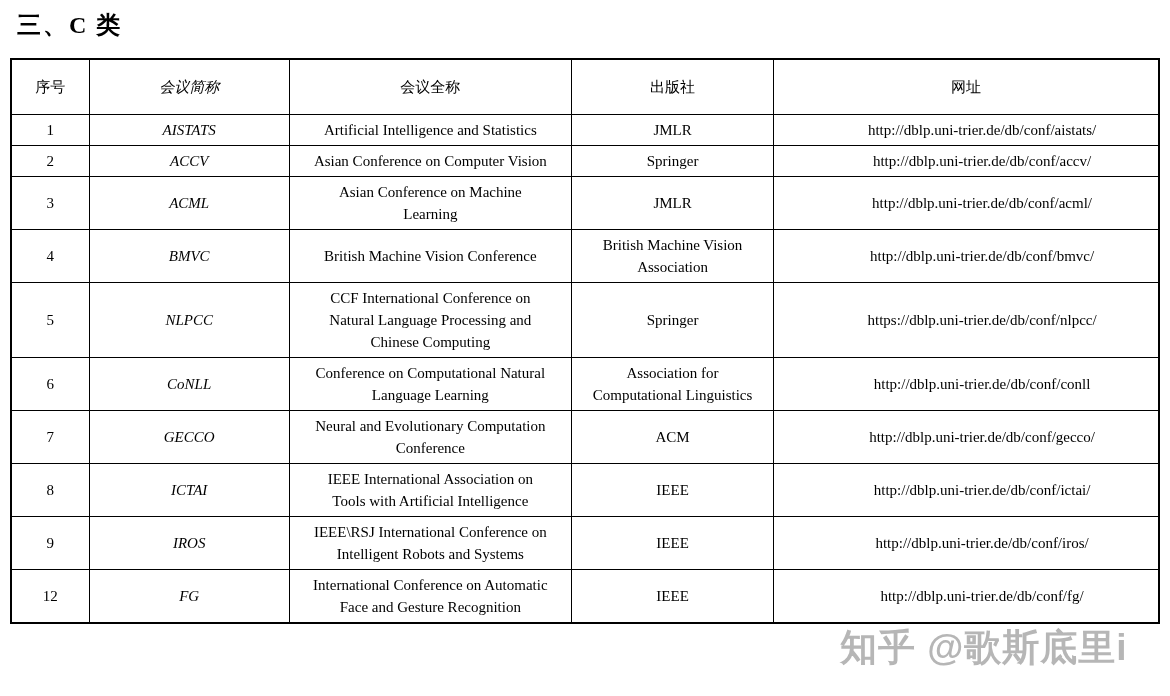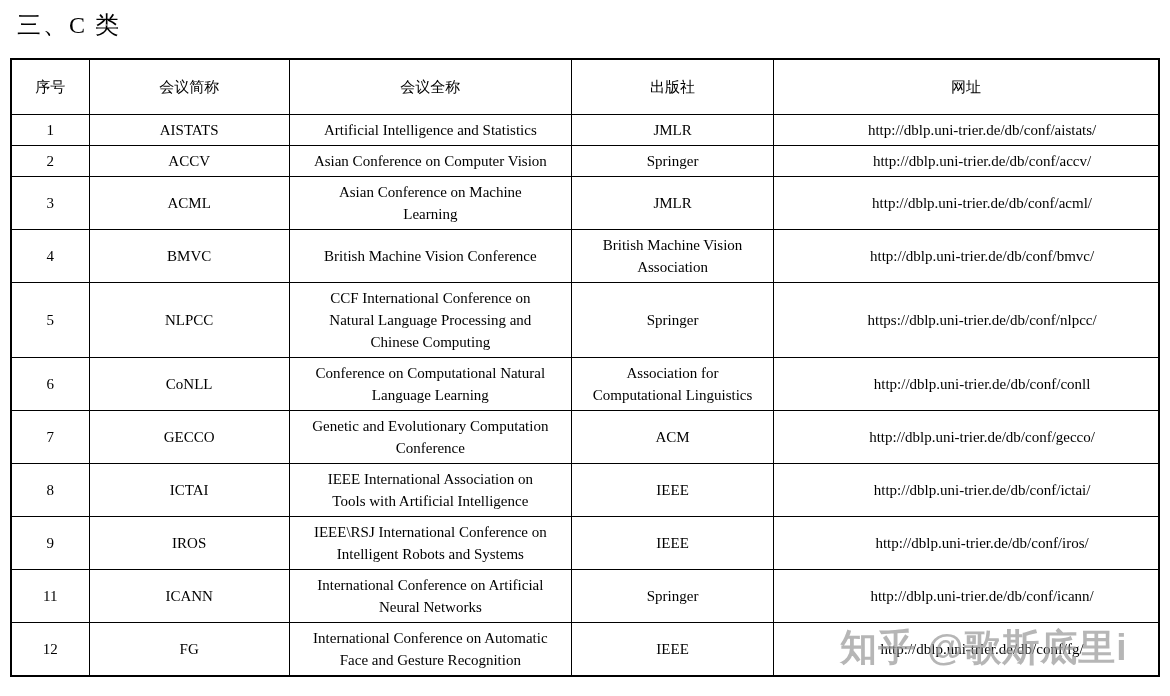--- a/index.html
+++ b/index.html
@@ -7,21 +7,21 @@
     width: 1170px; height: 696px;
     background: #ffffff;
     overflow: hidden;
     position: relative;
     font-family: "Liberation Serif", "DejaVu Serif", serif;
     color: #000000;
   }
   .page-title {
     margin: 9px 0 0 17px;
     font-size: 24px;
-    font-weight: 400;
+    font-weight: 700;
     letter-spacing: 2px;
     color: #000000;
   }
   table.conf-table {
     border-collapse: collapse;
     table-layout: fixed;
     width: 1150px;
     margin: 17px 0 0 10px;
     border: 2px solid #000000;
   }
@@ -41,21 +41,21 @@
   }
   .conf-table td.col-full, .conf-table td.col-publisher {
     white-space: pre-line;
     margin-top: 29px;
   }
   .conf-table td.col-url {
     white-space: nowrap;
     padding-left: 40px;
   }
   .col-no   { width: 78px; }
-  .col-abbr { width: 200px; }
+  .col-abbr { width: 200px; font-style: italic; }
   .col-full { width: 282px; }
   .col-publisher { width: 202px; }
   .col-url  { width: 385px; }
   .watermark {
     position: absolute;
     left: 840px;
     top: 624px;
     width: 330px;
     font-size: 37px;
     line-height: 48px;
@@ -135,21 +135,21 @@
         <td class="col-abbr">CoNLL</td>
         <td class="col-full">Conference on Computational Natural
 Language Learning</td>
         <td class="col-publisher">Association for
 Computational Linguistics</td>
         <td class="col-url">http://dblp.uni-trier.de/db/conf/conll</td>
       </tr>
       <tr>
         <td class="col-no">7</td>
         <td class="col-abbr">GECCO</td>
-        <td class="col-full">Genetic and Evolutionary Computation
+        <td class="col-full">Neural and Evolutionary Computation
 Conference</td>
         <td class="col-publisher">ACM</td>
         <td class="col-url">http://dblp.uni-trier.de/db/conf/gecco/</td>
       </tr>
       <tr>
         <td class="col-no">8</td>
         <td class="col-abbr">ICTAI</td>
         <td class="col-full">IEEE International Association on
 Tools with Artificial Intelligence</td>
         <td class="col-publisher">IEEE</td>
@@ -157,28 +157,20 @@
       </tr>
       <tr>
         <td class="col-no">9</td>
         <td class="col-abbr">IROS</td>
         <td class="col-full">IEEE\RSJ International Conference on
 Intelligent Robots and Systems</td>
         <td class="col-publisher">IEEE</td>
         <td class="col-url">http://dblp.uni-trier.de/db/conf/iros/</td>
       </tr>
       <tr>
-        <td class="col-no">11</td>
-        <td class="col-abbr">ICANN</td>
-        <td class="col-full">International Conference on Artificial
-Neural Networks</td>
-        <td class="col-publisher">Springer</td>
-        <td class="col-url">http://dblp.uni-trier.de/db/conf/icann/</td>
-      </tr>
-      <tr>
         <td class="col-no">12</td>
         <td class="col-abbr">FG</td>
         <td class="col-full">International Conference on Automatic
 Face and Gesture Recognition</td>
         <td class="col-publisher">IEEE</td>
         <td class="col-url">http://dblp.uni-trier.de/db/conf/fg/</td>
       </tr>
     </tbody>
 </table>
 

